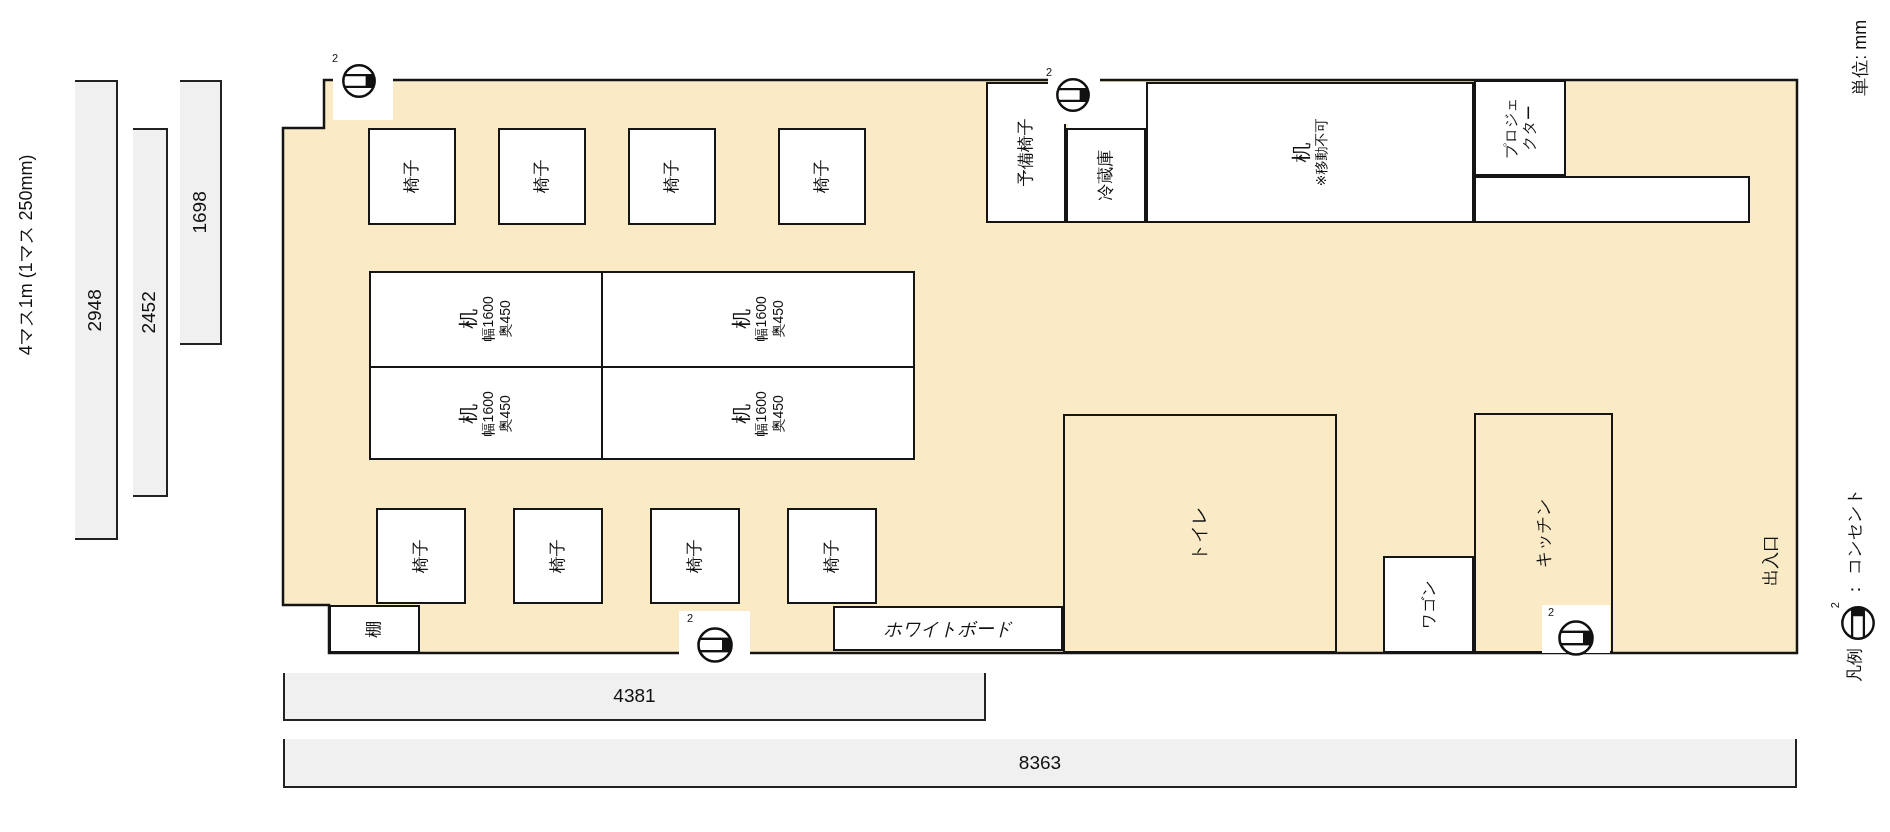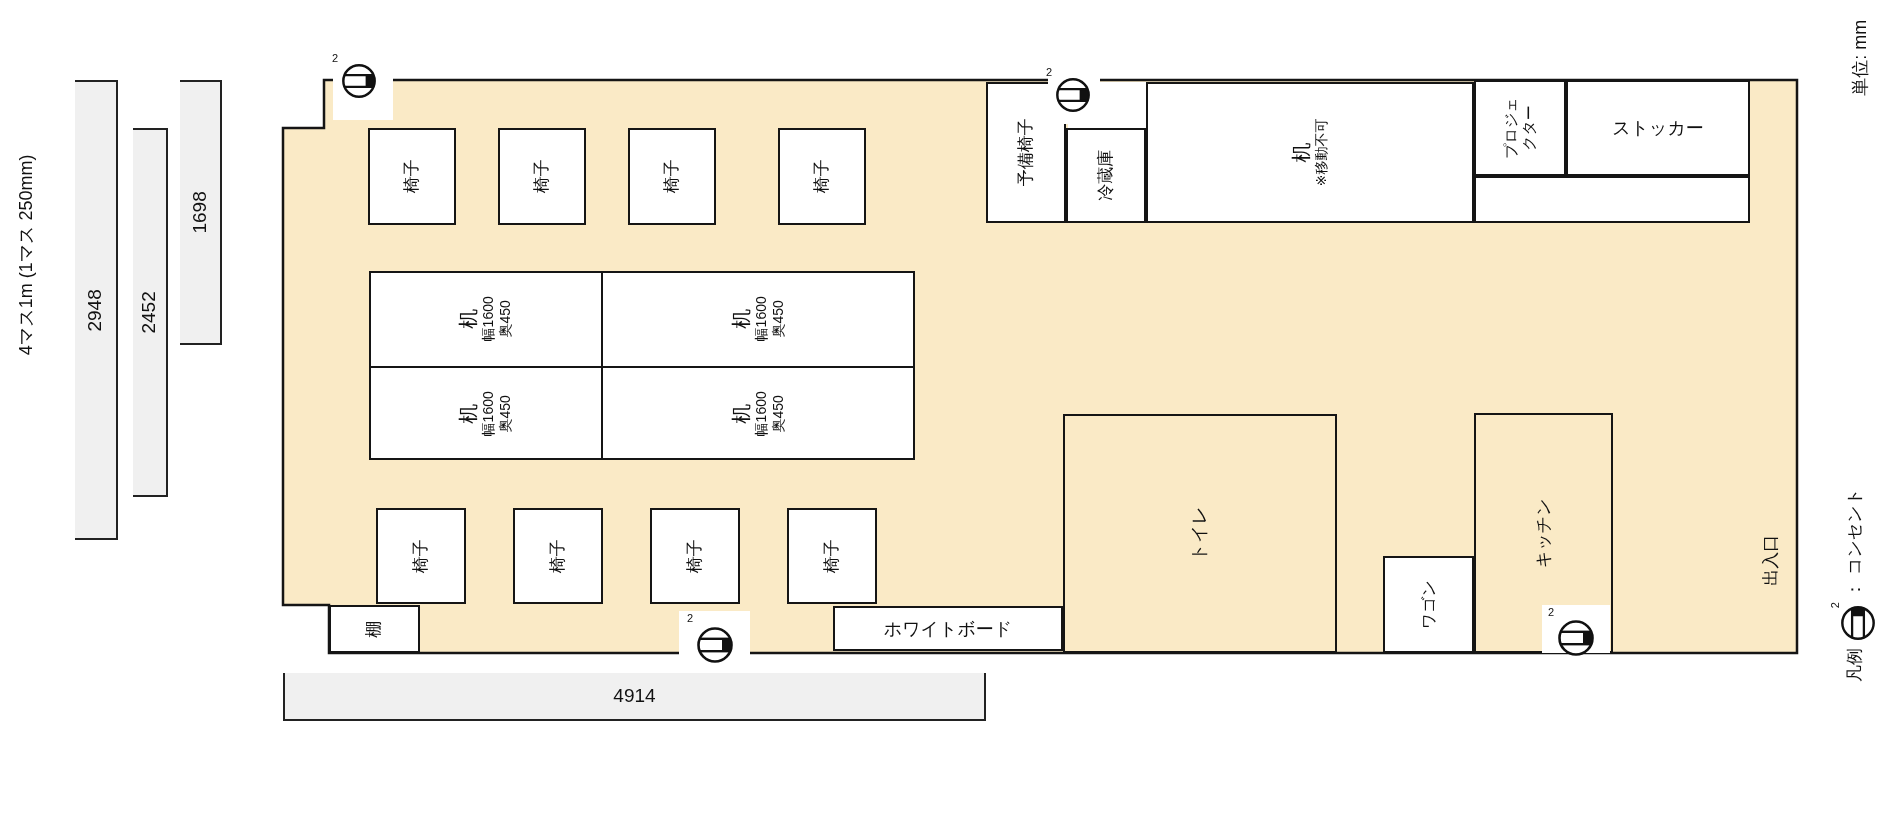--- a/index.html
+++ b/index.html
@@ -52,21 +52,24 @@
     <div class="rot">2948</div>
   </div>
   <div class="dimbar v" style="left:133px;top:128px;width:35px;height:369px;">
     <div class="rot">2452</div>
   </div>
   <div class="dimbar v" style="left:180px;top:80px;width:42px;height:265px;">
     <div class="rot">1698</div>
   </div>
 
   <div class="dimbar h" style="left:283px;top:673px;width:703px;height:48px;">
-    <span>4914</span>
+    <span>4381</span>
+  </div>
+  <div class="dimbar h" style="left:283px;top:739px;width:1514px;height:49px;">
+    <span>8363</span>
   </div>
 
   <div class="box" style="left:368px;top:128px;width:88px;height:97px;">
     <div class="rot f17">椅子</div>
     </div>
   <div class="box" style="left:498px;top:128px;width:88px;height:97px;">
     <div class="rot f17">椅子</div>
     </div>
   <div class="box" style="left:628px;top:128px;width:88px;height:97px;">
     <div class="rot f17">椅子</div>
@@ -133,39 +136,36 @@
       <span class="ln f20">机</span>
       <span class="ln f14">※移動不可</span>
     </div>
   </div>
   <div class="box" style="left:1474px;top:80px;width:92px;height:96px;">
     <div class="rot">
       <span class="ln f15">プロジェ</span>
       <span class="ln f15">クター</span>
     </div>
   </div>
-  <div class="box" style="left:1566px;top:80px;width:184px;height:96px;">
-    <span class="f18">ストッカー</span>
-    </div>
   <div class="box" style="left:1474px;top:176px;width:276px;height:47px;"></div>
 
   <div class="box beige" style="left:1063px;top:414px;width:274px;height:239px;">
     <div class="rot f18">トイレ</div>
     </div>
   <div class="box" style="left:1383px;top:556px;width:91px;height:97px;">
     <div class="rot f16">ワゴン</div>
     </div>
   <div class="box beige" style="left:1474px;top:413px;width:139px;height:240px;">
     <div class="rot f17">キッチン</div>
     </div>
   <div class="box noborder" style="left:1748px;top:505px;width:46px;height:110px;background:transparent;">
     <div class="rot f17">出入口</div>
     </div>
 
-  <div class="box" style="left:833px;top:606px;width:230px;height:45px;">
+  <div class="box" style="left:833px;top:606px;width:230px;height:45px;font-style:italic;">
     <span class="f18">ホワイトボード</span>
     </div>
   <div class="box" style="left:329px;top:605px;width:91px;height:48px;">
     <div class="rot f17">棚</div>
     </div>
 
   <div class="backing" style="left:333px;top:58px;width:60px;height:62px;"></div>
   <div class="backing" style="left:1048px;top:70px;width:52px;height:54px;"></div>
   <div class="backing" style="left:679px;top:611px;width:71px;height:58px;"></div>
   <div class="backing" style="left:1542px;top:605px;width:68px;height:48px;"></div>

